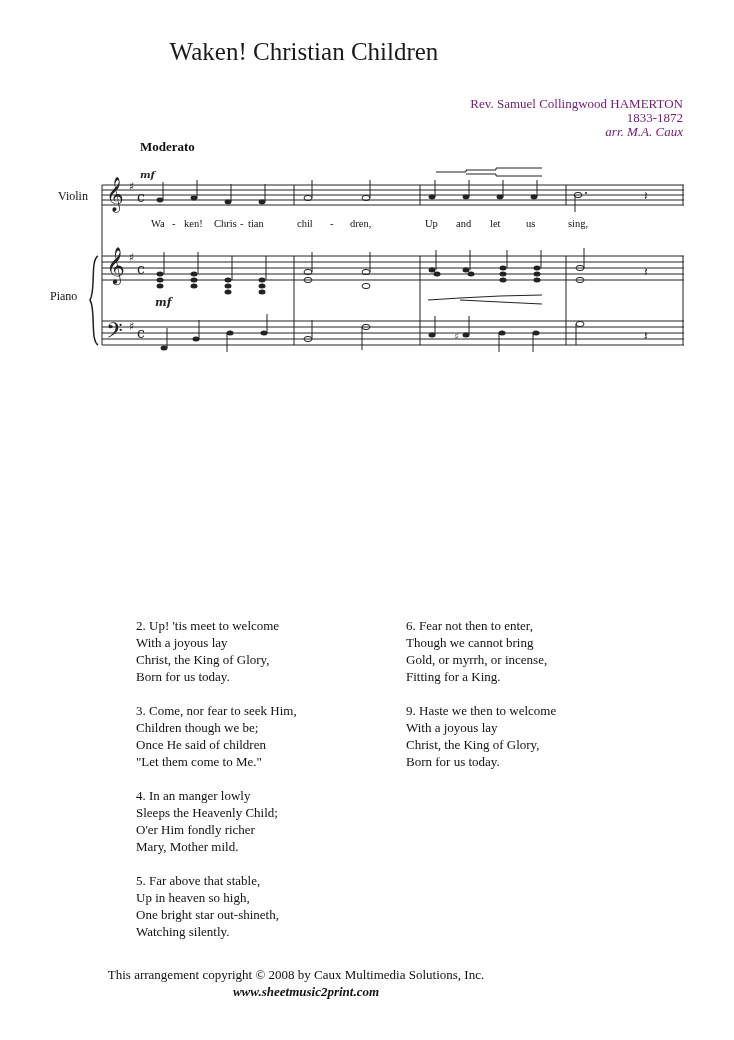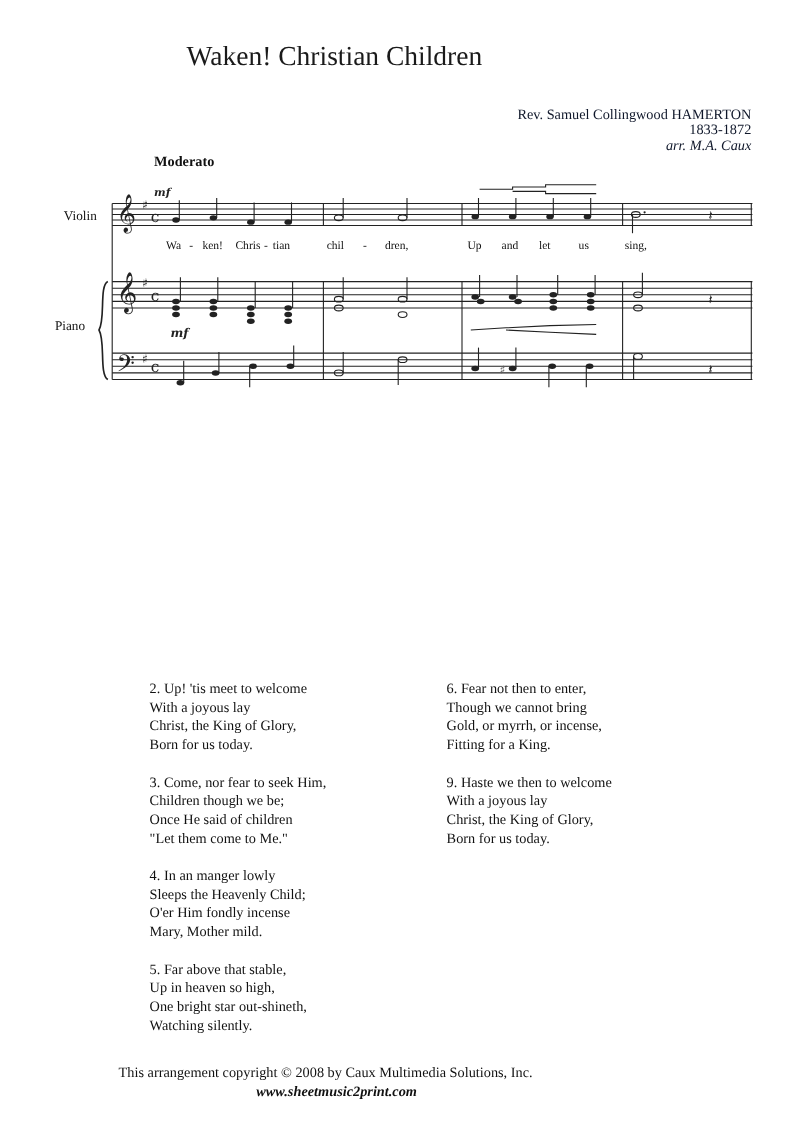--- a/index.html
+++ b/index.html
@@ -1,20 +1,20 @@
 <!DOCTYPE html>
 <html><head>
   <meta charset="utf-8">
   <style>
     html, body { margin: 0; padding: 0; background: #ffffff; }
     body { width: 734px; height: 1040px; position: relative; overflow: hidden;
            font-family: "Liberation Serif", "DejaVu Serif", serif; color: #111; }
     .title { position: absolute; top: 38px; left: 0; width: 608px; text-align: center;
              font-size: 25px; color: #1a1a1a; }
-    .composer { position: absolute; top: 97px; right: 51px; text-align: right; font-size: 13px; line-height: 14px; color: #0f172a; }
+    .composer { position: absolute; top: 97px; right: 51px; text-align: right; font-size: 13px; line-height: 14px; color: #701a75; }
     .composer .arr { font-style: italic; }
     .tempo { position: absolute; top: 139px; left: 140px; font-weight: bold; font-size: 13px; }
     .score { position: absolute; top: 0; left: 0; }
     .lbl { position: absolute; font-size: 12px; }
     .lyric { position: absolute; top: 218px; font-size: 10.5px; }
     .verses { position: absolute; top: 617px; font-size: 13px; line-height: 17px; }
     .verse { margin-bottom: 17px; white-space: nowrap; }
     .verse div { height: 17px; }
     .footer { position: absolute; top: 966px; left: 0; width: 592px; text-align: center; font-size: 13px; line-height: 17px; }
     .footer .url { font-weight: bold; font-style: italic; padding-left: 20px; }
@@ -219,21 +219,21 @@
   </div>
   <div class="verse">
     <div>3. Come, nor fear to seek Him,</div>
     <div>Children though we be;</div>
     <div>Once He said of children</div>
     <div>"Let them come to Me."</div>
   </div>
   <div class="verse">
     <div>4. In an manger lowly</div>
     <div>Sleeps the Heavenly Child;</div>
-    <div>O'er Him fondly incense</div>
+    <div>O'er Him fondly richer</div>
     <div>Mary, Mother mild.</div>
   </div>
   <div class="verse">
     <div>5. Far above that stable,</div>
     <div>Up in heaven so high,</div>
     <div>One bright star out-shineth,</div>
     <div>Watching silently.</div>
   </div>
 </div>
 

